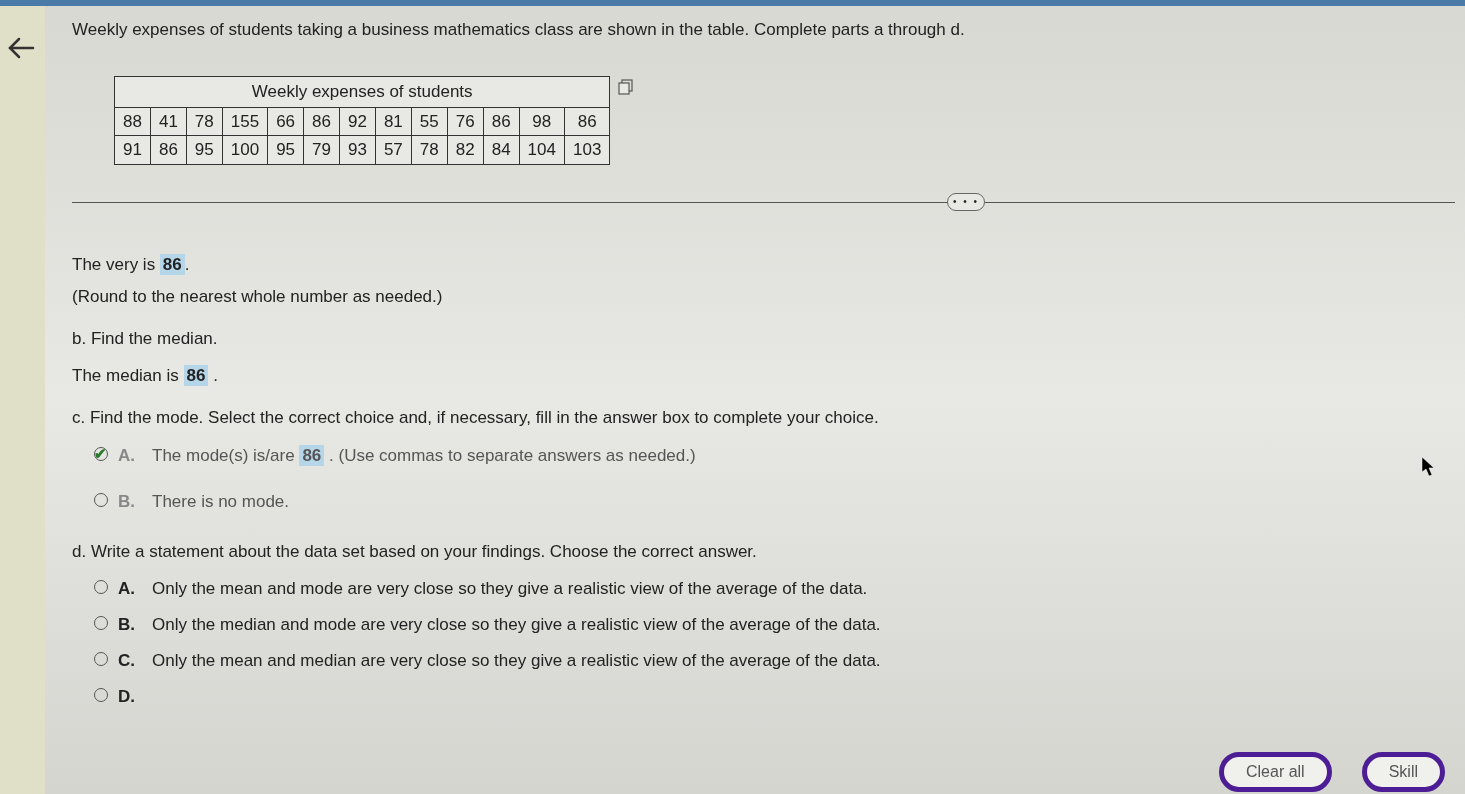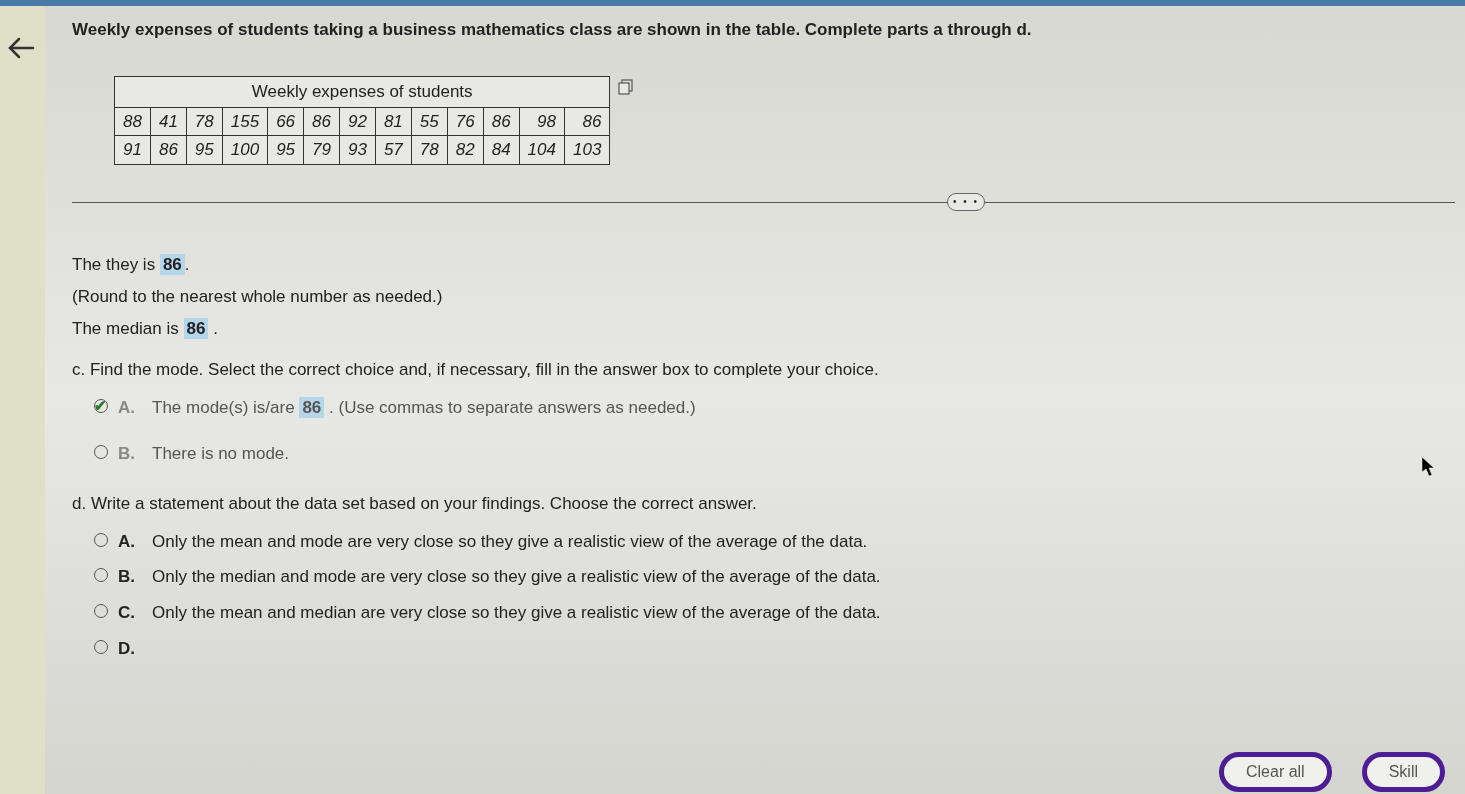--- a/index.html
+++ b/index.html
@@ -39,21 +39,20 @@
       position: absolute;
       left: 72px;
       top: 18px;
       right: 10px;
       font-size: 17px;
       color: #222;
       line-height: 1.4;
     }
     .question-intro {
       margin-bottom: 20px;
-      font-weight: bold;
     }
     .table-wrap {
       margin-left: 42px;
       margin-top: 14px;
       position: relative;
       display: inline-block;
     }
     table.data {
       border-collapse: collapse;
       background: #e8e8e4;
@@ -61,23 +60,22 @@
     table.data th {
       font-weight: normal;
       padding: 3px 8px;
       border: 1px solid #333;
       text-align: center;
       margin-left: 24px;
     }
     table.data td {
       border: 1px solid #333;
       padding: 2px 8px;
-      text-align: right;
+      text-align: center;
       min-width: 30px;
-      font-style: italic;
     }
     .copy-icon {
       position: absolute;
       right: -24px;
       top: 2px;
       cursor: pointer;
     }
     .divider-line {
       margin-top: 30px;
       border-top: 1px solid #555;
@@ -234,24 +232,25 @@
 
   <div class="divider-line">
     <div class="expand-pill">
       <span>• • •</span>
     </div>
   </div>
 
   <div class="answer-section">
 
     <div class="ans-line">
-      <span>The they is </span><span class="highlight-val">86</span><span>.</span>
+      <span>The very is </span><span class="highlight-val">86</span><span>.</span>
     </div>
     <div class="ans-line">(Round to the nearest whole number as needed.)</div>
 
+    <div class="part-label">b. Find the median.</div>
 
     <div class="ans-line">
       <span>The median is </span><span class="highlight-val">86</span><span> .</span>
     </div>
 
     <div class="part-label">c. Find the mode. Select the correct choice and, if necessary, fill in the answer box to complete your choice.</div>
 
     <div class="option-row active">
       <div class="radio checked"></div>
       <div class="opt-letter">A.</div>

